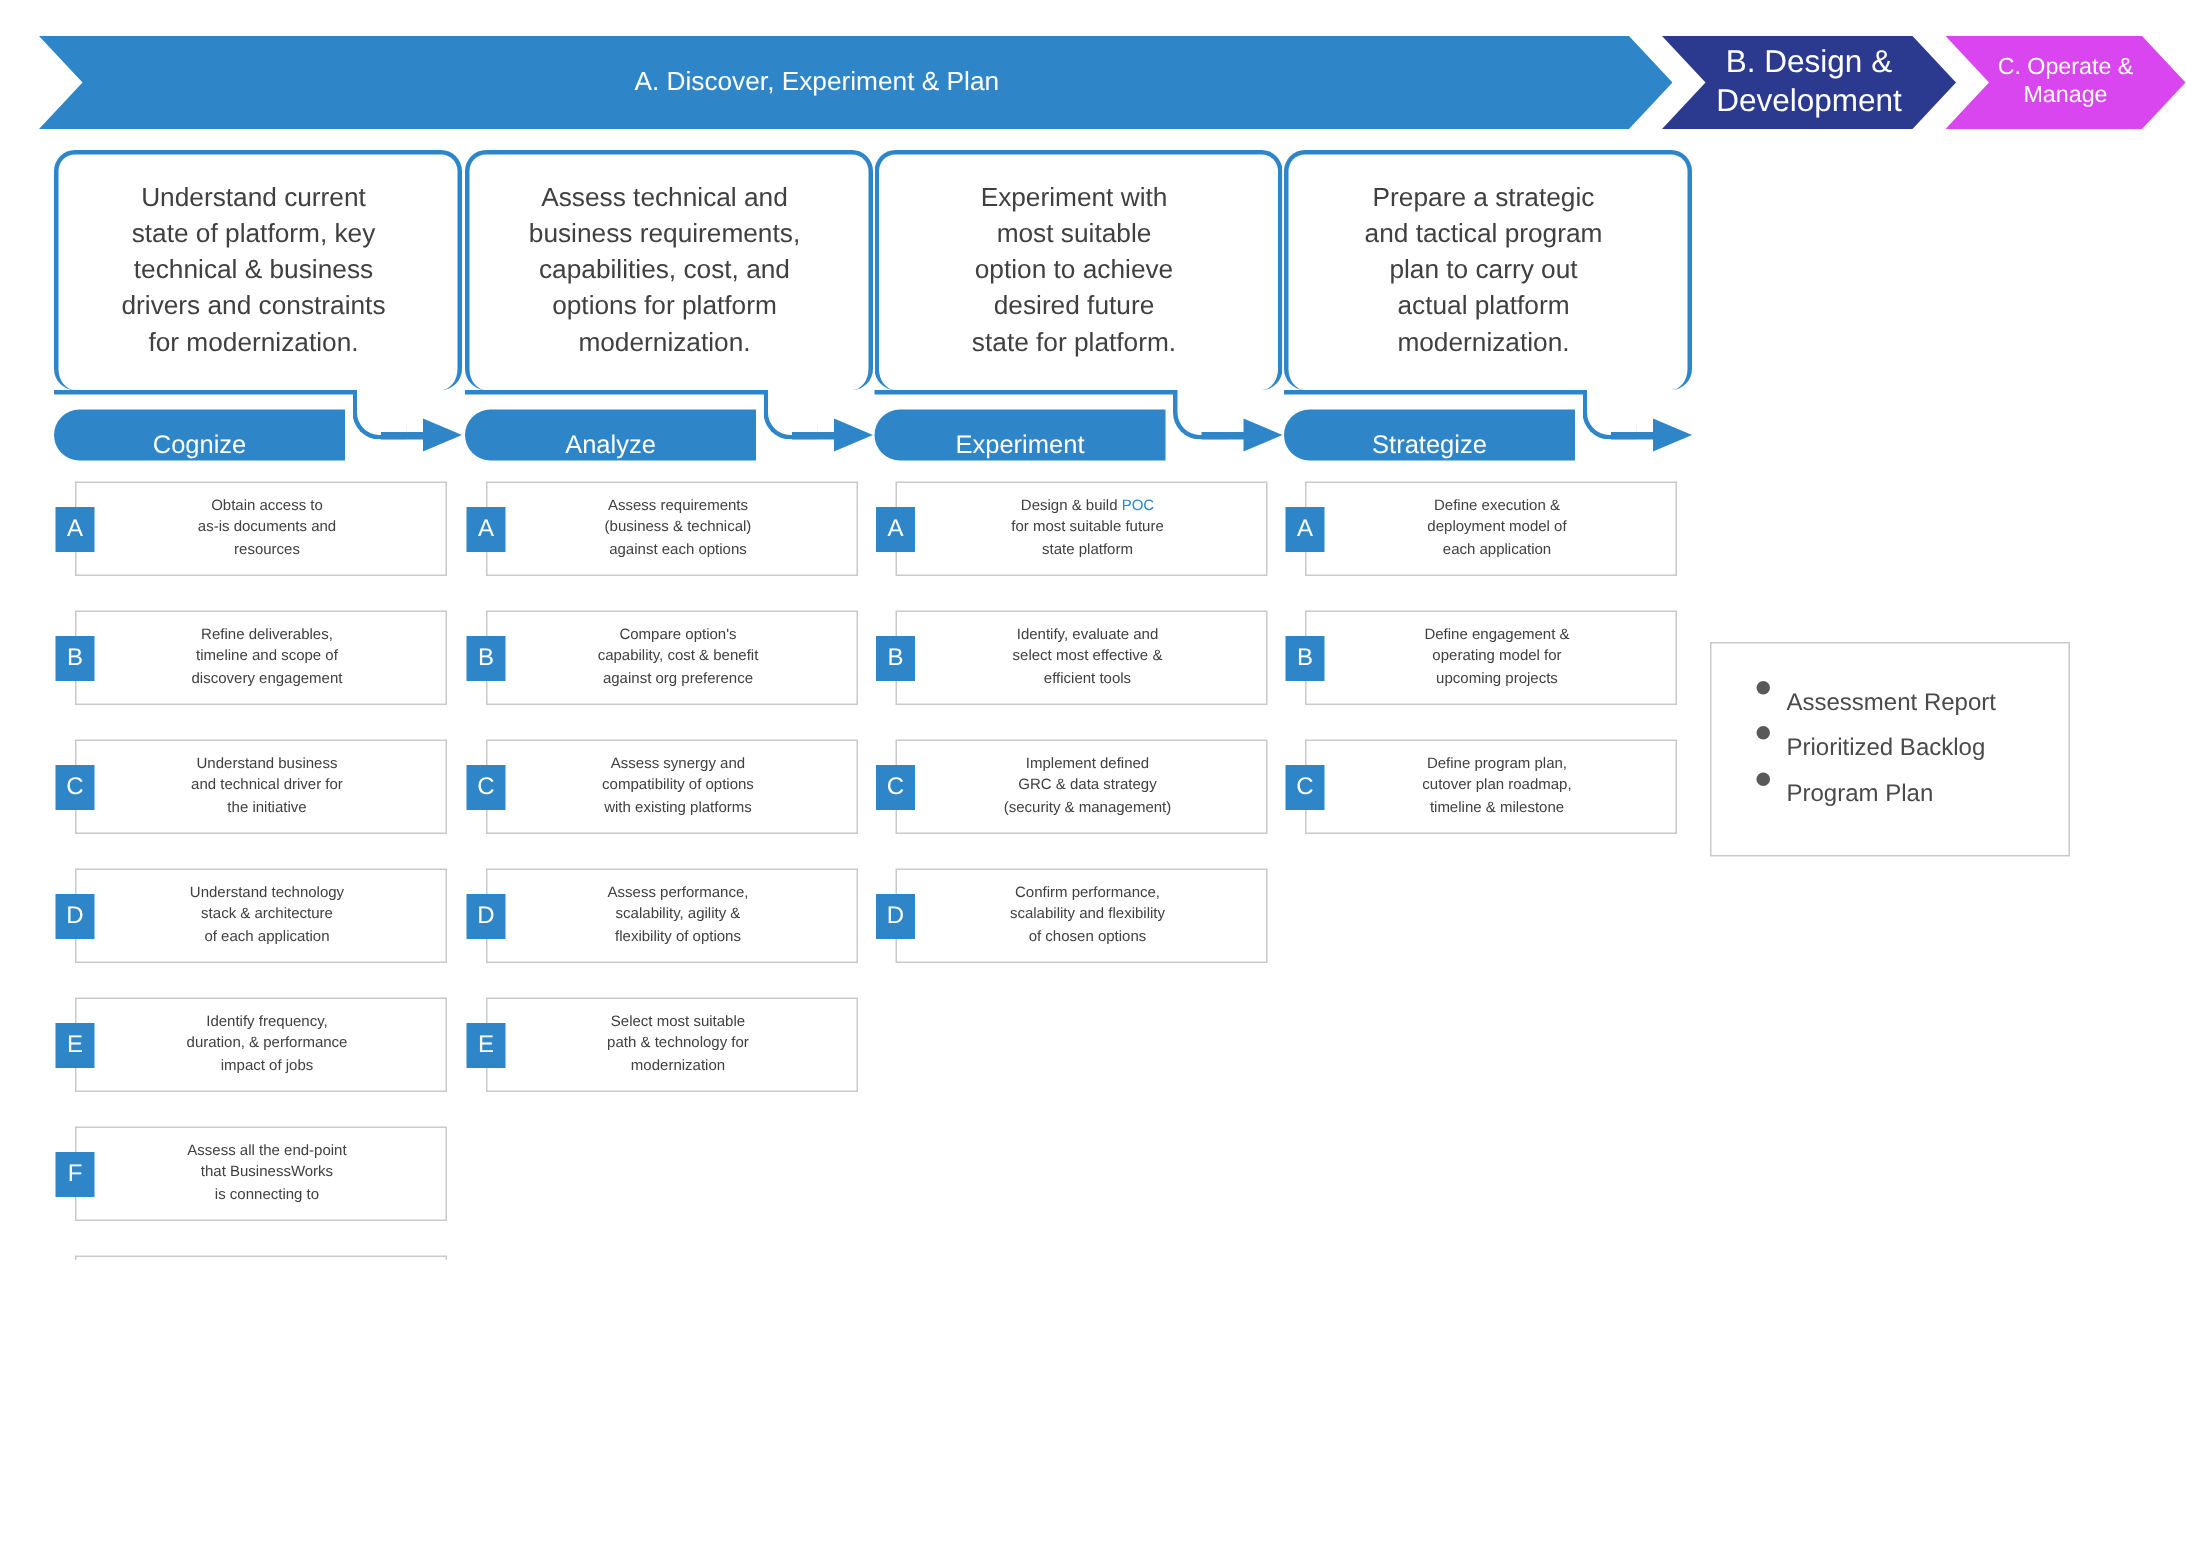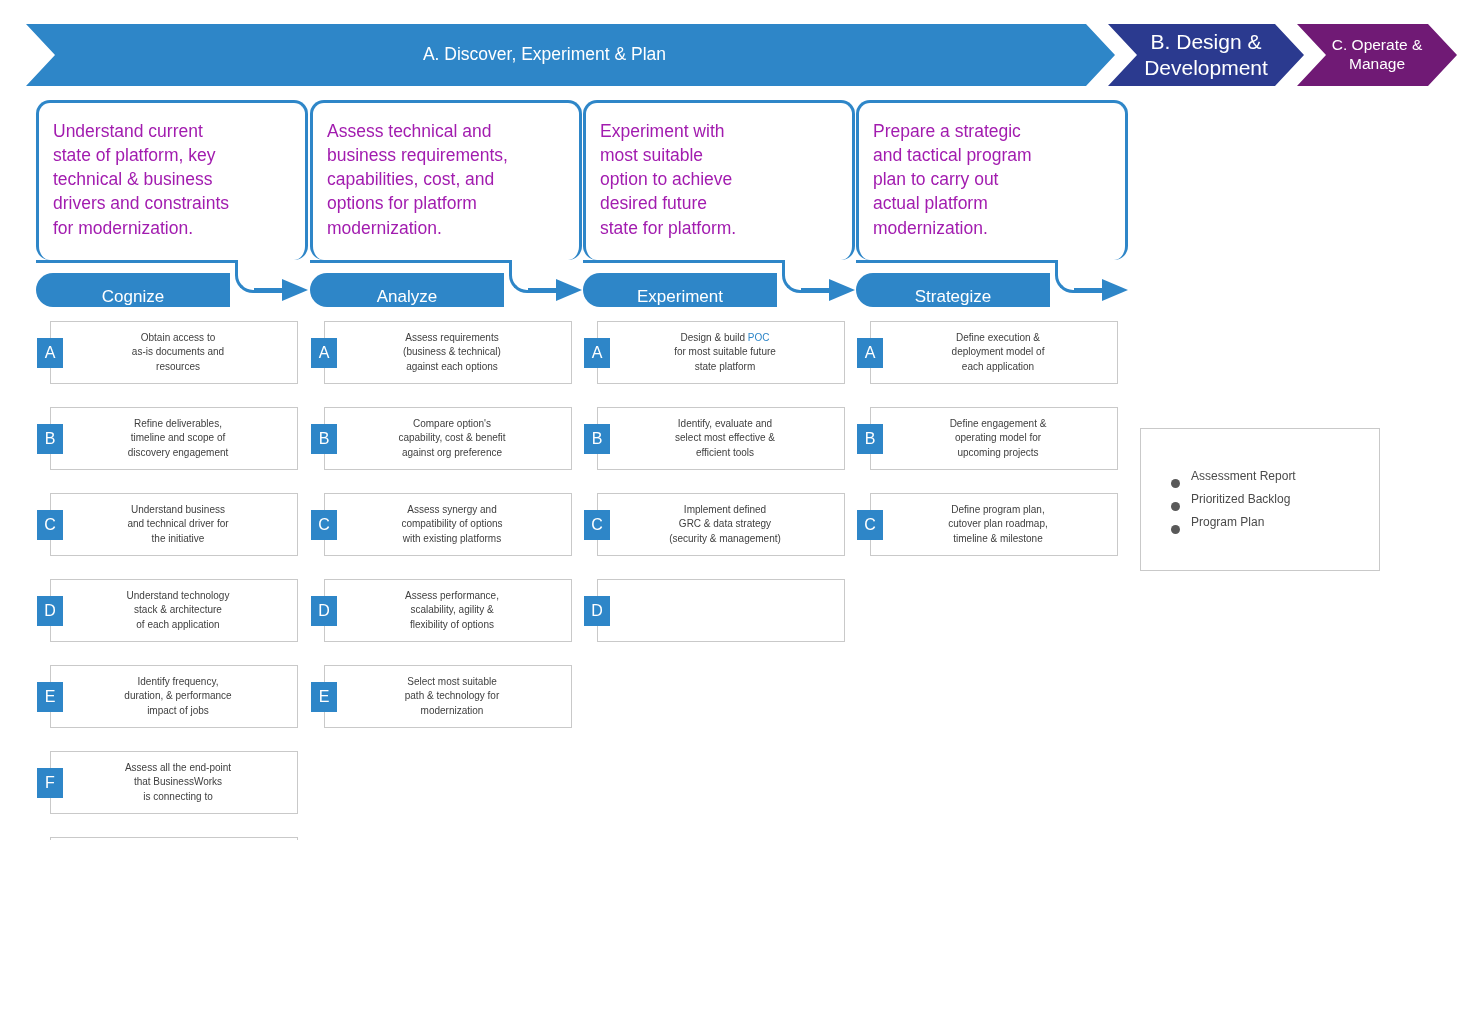--- a/index.html
+++ b/index.html
@@ -57,21 +57,21 @@
   #seg-b {
     left: 1082px;
     width: 196px;
     background: #2b3a8f;
     clip-path: polygon(0 0, 167px 0, 196px 31px, 167px 62px, 0 62px, 29px 31px);
     font-size: 21px;
   }
   #seg-c {
     left: 1271px;
     width: 160px;
-    background: #701a75;
+    background: #d946ef;
     clip-path: polygon(0 0, 131px 0, 160px 31px, 131px 62px, 0 62px, 29px 31px);
     font-size: 15.5px;
   }
 
   
   .stage-col {
     position: absolute;
     top: 100px;
     width: 272px;
   }
@@ -79,24 +79,24 @@
     position: relative;
     height: 160px;
     border: 3px solid #2e86c8;
     border-radius: 14px;
     border-bottom: none;
     box-sizing: border-box;
     background: #ffffff;
   }
   .stage-callout-text {
     padding: 16px 20px 0 14px;
-    text-align: left;
+    text-align: center;
     font-size: 17.5px;
     line-height: 1.38;
-    color: #a21caf;
+    color: #404040;
     white-space: pre-line;
   }
   
   .callout-bottom {
     position: absolute;
     left: -3px;
     bottom: -3px;
     width: 200px;
     height: 3px;
     background: #2e86c8;
@@ -208,22 +208,22 @@
     border: 1px solid #c9c9c9;
     background: #ffffff;
     box-sizing: border-box;
     display: flex;
     flex-direction: column;
     justify-content: center;
     padding-left: 30px;
   }
   .deliv-item {
     display: flex;
-    align-items: flex-end;
-    font-size: 12px;
+    align-items: flex-start;
+    font-size: 16px;
     line-height: 1.9;
     color: #4a4a4a;
   }
   .deliv-bullet {
     width: 9px;
     height: 9px;
     border-radius: 50%;
     background: #595959;
     margin-right: 11px;
     flex: none;
@@ -397,20 +397,23 @@
 efficient tools</div>
         </div>
         <div class="task-card">
           <div class="task-badge">C</div>
           <div class="task-text">Implement defined
 GRC &amp; data strategy
 (security &amp; management)</div>
         </div>
         <div class="task-card">
           <div class="task-badge">D</div>
+          <div class="task-text">Confirm performance,
+scalability and flexibility
+of chosen options</div>
         </div>
       </div>
     </div>
   <div class="stage-col" id="stage-col-3" style="left:856px;">
       <div class="stage-callout">
         <div class="stage-callout-text">Prepare a strategic
 and tactical program
 plan to carry out
 actual platform
 modernization.</div>

